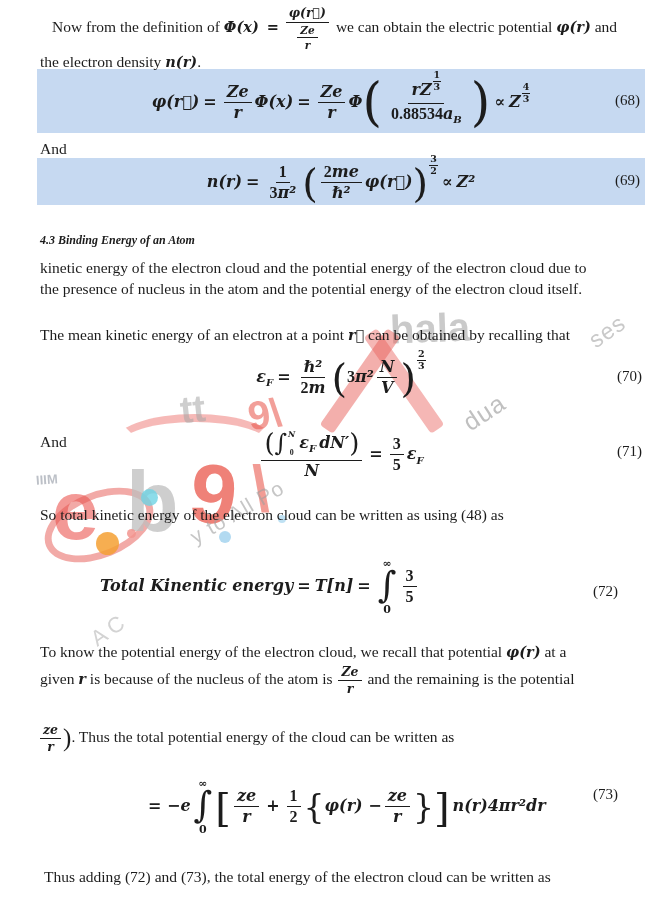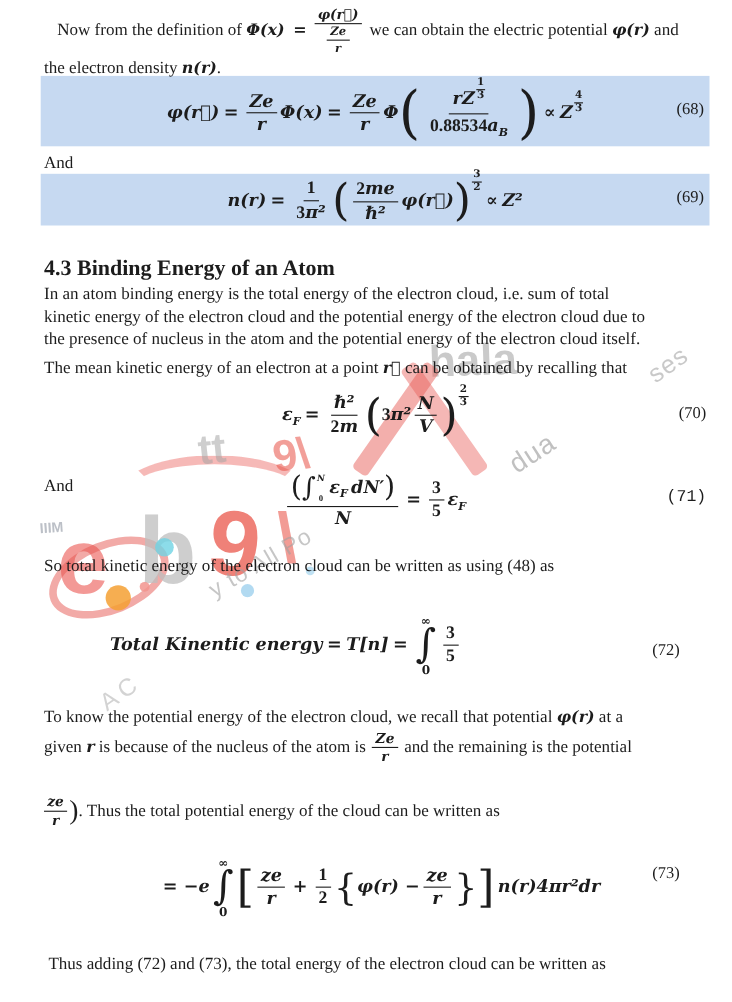--- a/index.html
+++ b/index.html
@@ -6,21 +6,21 @@
   body{width:665px;height:911px;background:#ffffff;font-family:"Liberation Serif",serif;color:#1c1c1c;}
   .page{position:relative;width:665px;height:911px;overflow:hidden;background:#fff;}
 
   
   .wm-layer{position:absolute;inset:0;z-index:1;}
   .band{position:absolute;left:37px;width:608px;background:#c6d9f1;z-index:2;}
   .blk{position:absolute;z-index:3;white-space:nowrap;}
 
   
   .txt{font-size:15.5px;line-height:20.5px;}
-  .heading{font-size:20px;font-weight:bold;}
+  .heading{font-size:12px;font-weight:bold;font-style:italic;}
   .m{font-family:"DejaVu Serif",serif;font-style:italic;font-weight:bold;font-size:14.5px;}
 
   
   .eqline{position:absolute;left:37px;right:20px;text-align:center;z-index:3;
           font-family:"DejaVu Serif",serif;font-weight:bold;font-size:16px;line-height:1;white-space:nowrap;}
   .eqline .it{font-style:italic;}
   .eqline .up{font-style:normal;font-family:Liberation Serif, serif;}
   .rel{font-style:normal;margin:0 4px;}
   .eqnum{position:absolute;z-index:3;font-size:15px;font-family:"Liberation Serif",serif;}
 
@@ -138,21 +138,20 @@
       </span><span class="it">φ(r⃗)</span><span class="gd1">)</span><span class="ef hi">
         <span class="n">3</span>
         <span>2</span>
       </span><span class="rel">∝</span><span class="it">Z²</span>
   </div>
   <span class="eqnum" style="top:172px;right:25px;">(69)</span>
 
   <div class="blk heading" style="top:233px;left:40px;">4.3 Binding Energy of an Atom</div>
 
   <div class="blk txt" style="top:258px;left:40px;">
-    <div>In an atom binding energy is the total energy of the electron cloud, i.e. sum of total</div>
     <div>kinetic energy of the electron cloud and the potential energy of the electron cloud due to</div>
     <div>the presence of nucleus in the atom and the potential energy of the electron cloud itself.</div>
   </div>
 
   <div class="blk txt" style="top:325px;left:40px;">
     <span>The mean kinetic energy of an electron at a point </span><span class="m">r⃗</span><span> can be obtained by recalling that</span>
   </div>
 
   <div class="eqline" style="top:356px;line-height:42px;">
     <span class="it">ε</span><sub class="it" style="font-size:10px;">F</sub><span class="rel">=</span><span class="fr">
@@ -175,21 +174,21 @@
         <span class="n" style="padding-bottom:2px;"><span class="mp">(</span><span class="iint">∫</span><span class="ss">
             <sup class="it">N</sup>
             <sub class="up">0</sub>
           </span><span class="it" style="margin-left:4px;">ε</span><sub class="it" style="font-size:10px;">F</sub><span class="it" style="margin-left:3px;">dN′</span><span class="mp">)</span></span>
         <span class="d it">N</span>
       </span><span class="rel">=</span><span class="fr">
         <span class="n up">3</span>
         <span class="d up">5</span>
       </span><span class="it">ε</span><sub class="it" style="font-size:10px;">F</sub>
   </div>
-  <span class="eqnum" style="top:443px;right:23px;font-family:Liberation Mono, monospace;">(71)</span>
+  <span class="eqnum" style="top:443px;right:23px;">(71)</span>
 
   <div class="blk txt" style="top:505px;left:40px;">So total kinetic energy of the electron cloud can be written as using (48) as</div>
 
   <div class="eqline" style="top:556px;left:100px;right:auto;text-align:left;line-height:60px;">
     <span class="it">Total Kinentic energy</span><span class="rel">=</span><span class="it">T[n]</span><span class="rel">=</span><span class="intg">
         <span class="lim">∞</span>
         <span class="sym">∫</span>
         <span class="lim">0</span>
       </span><span class="fr">
         <span class="n up">3</span>

